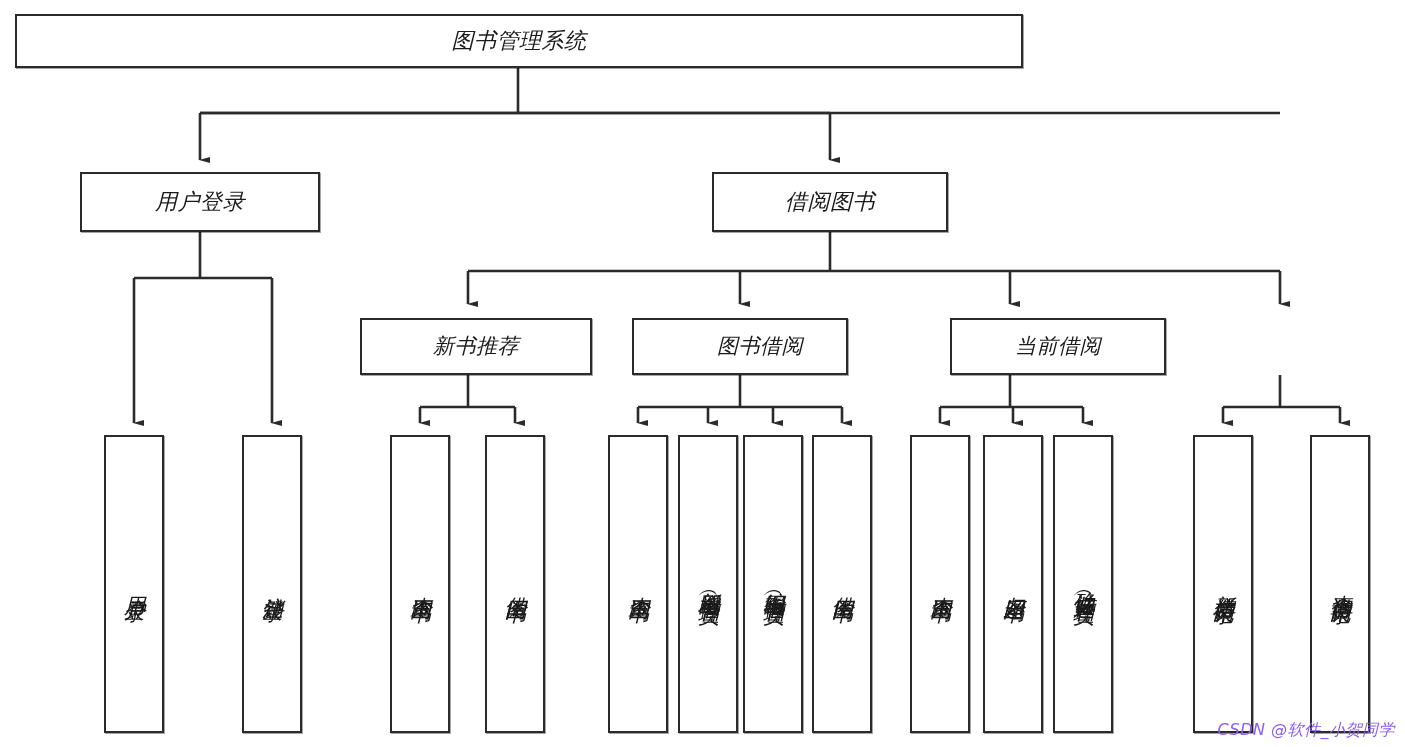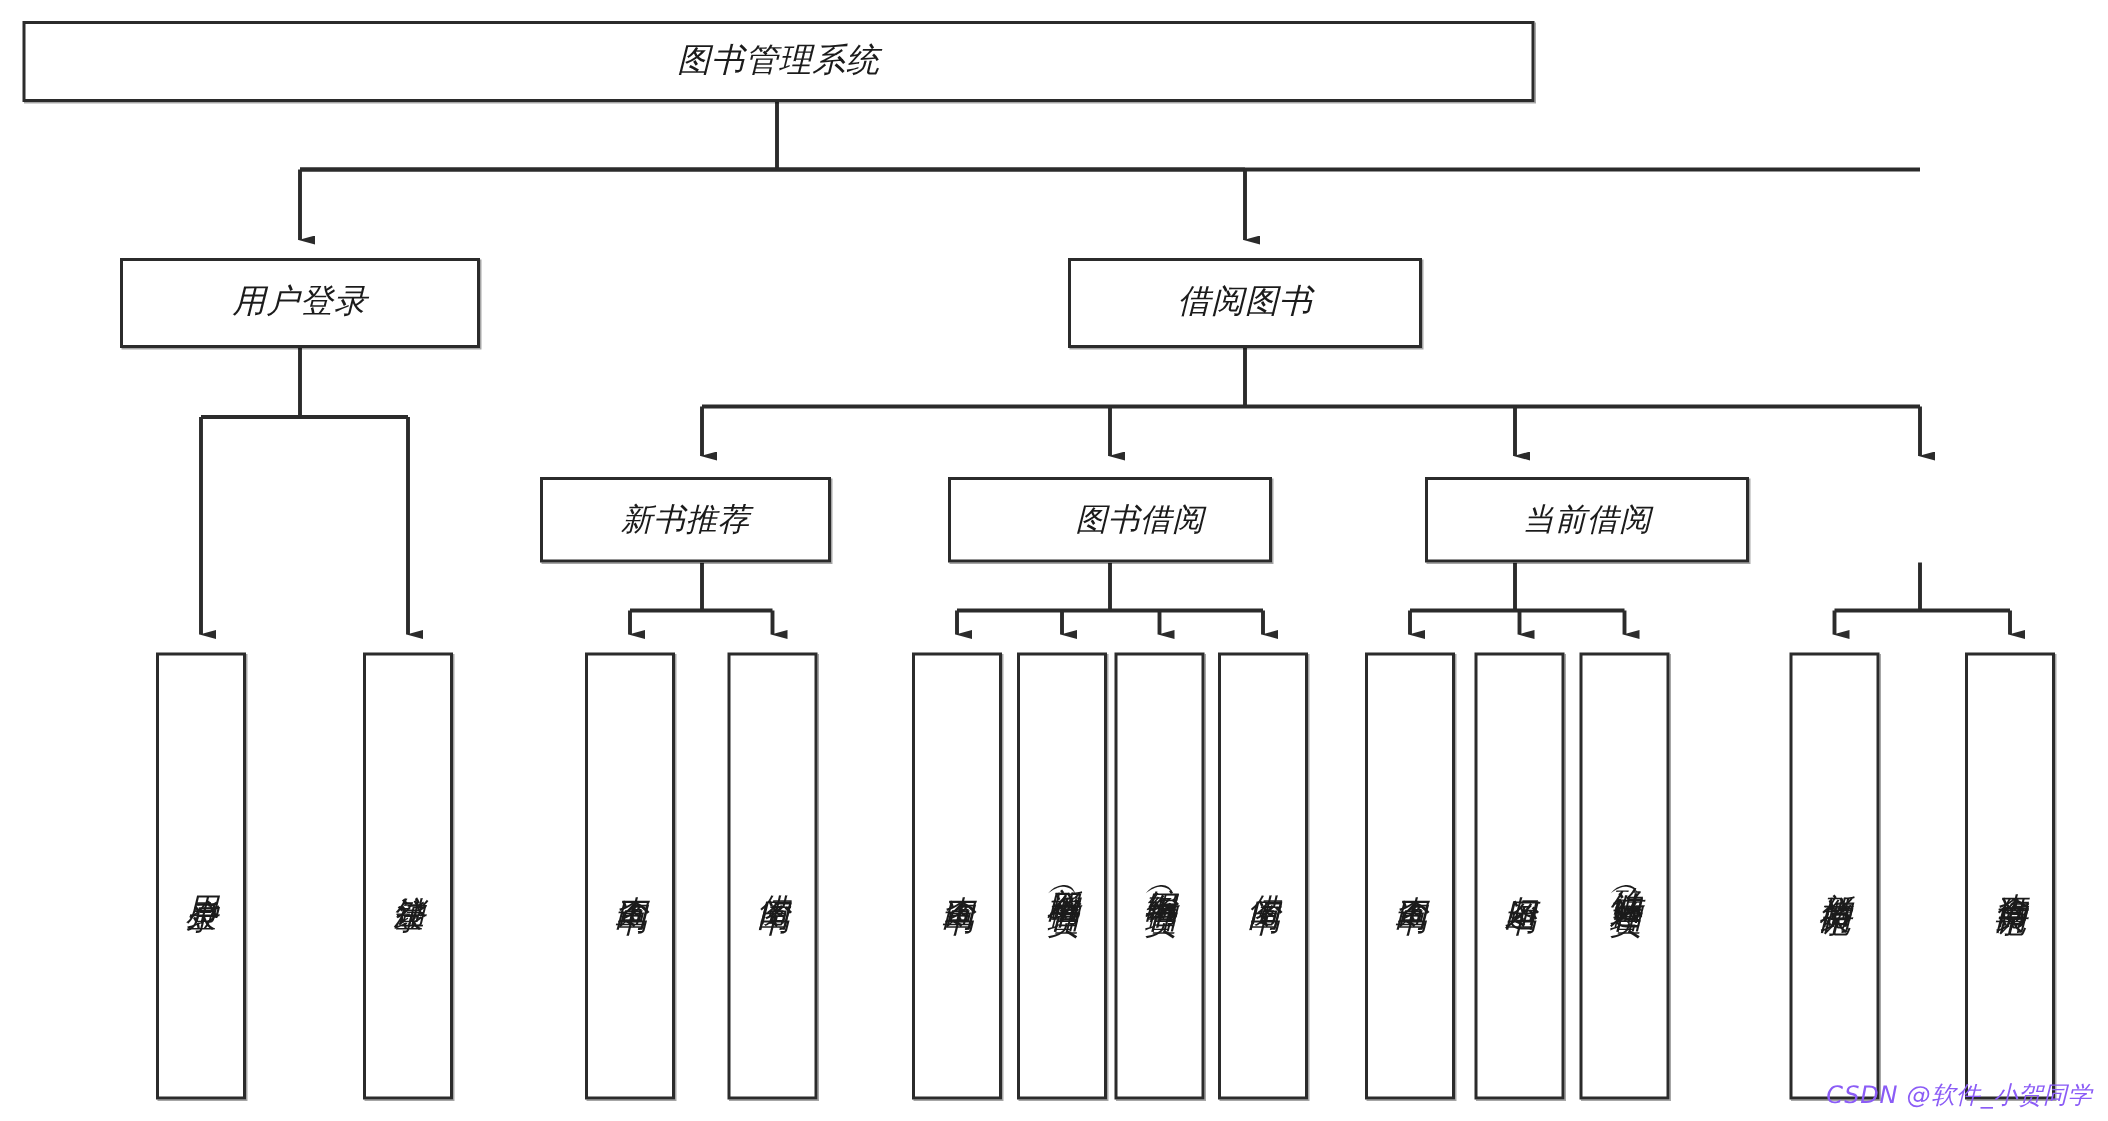--- a/index.html
+++ b/index.html
@@ -132,21 +132,21 @@
     <span class="lbl">图书管理系统</span>
   </div>
 
   <div class="node lvl1" style="left:80px; top:172px; width:240px; height:60px;">
     <span class="lbl">用户登录</span>
   </div>
   <div class="node lvl1" style="left:712px; top:172px; width:236px; height:60px;">
     <span class="lbl">借阅图书</span>
   </div>
 
-  <div class="node lvl2" style="left:360px; top:318px; width:194px; height:57px;">
+  <div class="node lvl2" style="left:360px; top:318px; width:232px; height:57px;">
     <span class="lbl">新书推荐</span>
   </div>
   <div class="node lvl2" style="left:632px; top:318px; width:216px; height:57px;padding-left:40px;">
     <span class="lbl">图书借阅</span>
   </div>
   <div class="node lvl2" style="left:950px; top:318px; width:216px; height:57px;">
     <span class="lbl">当前借阅</span>
   </div>
 
   <div class="node vert" style="left:104px; top:435px; width:60px; height:298px;">

